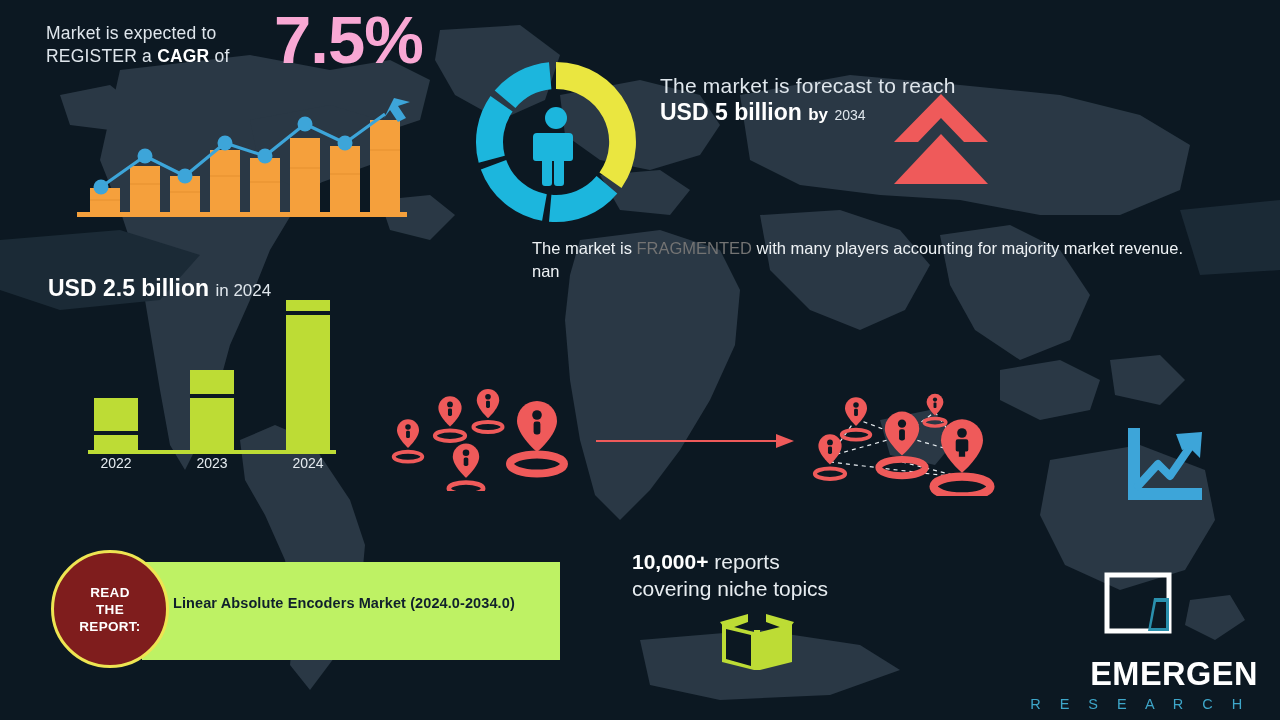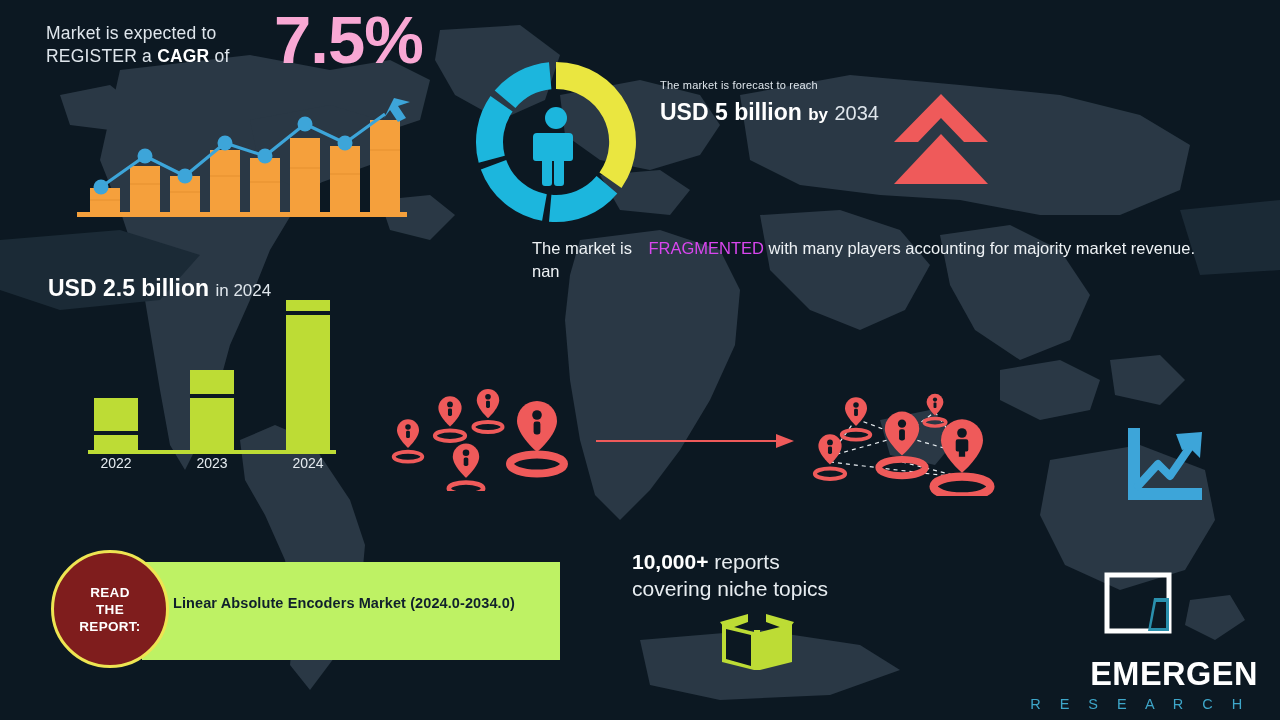--- a/index.html
+++ b/index.html
@@ -49,49 +49,49 @@
     letter-spacing: -1px;
     line-height: 1;
   }
 
   .forecast-block {
     left: 660px; top: 74px;
     width: 310px;
     color: #dfe6ec;
   }
   .forecast-lead {
-    font-size: 11px;
+    font-size: 21px;
     line-height: 23px;
     letter-spacing: .2px;
   }
   .forecast-value {
     margin-top: 2px;
     font-size: 23px;
     font-weight: 700;
     color: #ffffff;
     white-space: nowrap;
   }
   .forecast-value .by {
     font-size: 17px;
     font-weight: 700;
   }
   .forecast-value .yr {
-    font-size: 20px;
+    font-size: 14px;
     font-weight: 400;
     color: #dfe6ec;
   }
 
   .fragmented-block {
     left: 532px; top: 237px;
     width: 680px;
     font-size: 16.5px;
     line-height: 23px;
     color: #eef2f5;
   }
-  .fragmented-block .hl { color: #d946ef; margin-left: 12px; }
+  .fragmented-block .hl { color: #737373; }
 
   .valued-block {
     left: 48px; top: 273px;
     width: 330px;
     color: #dfe6ec;
   }
   .valued-lead {
     font-size: 16.5px;
     line-height: 21px;
   }

